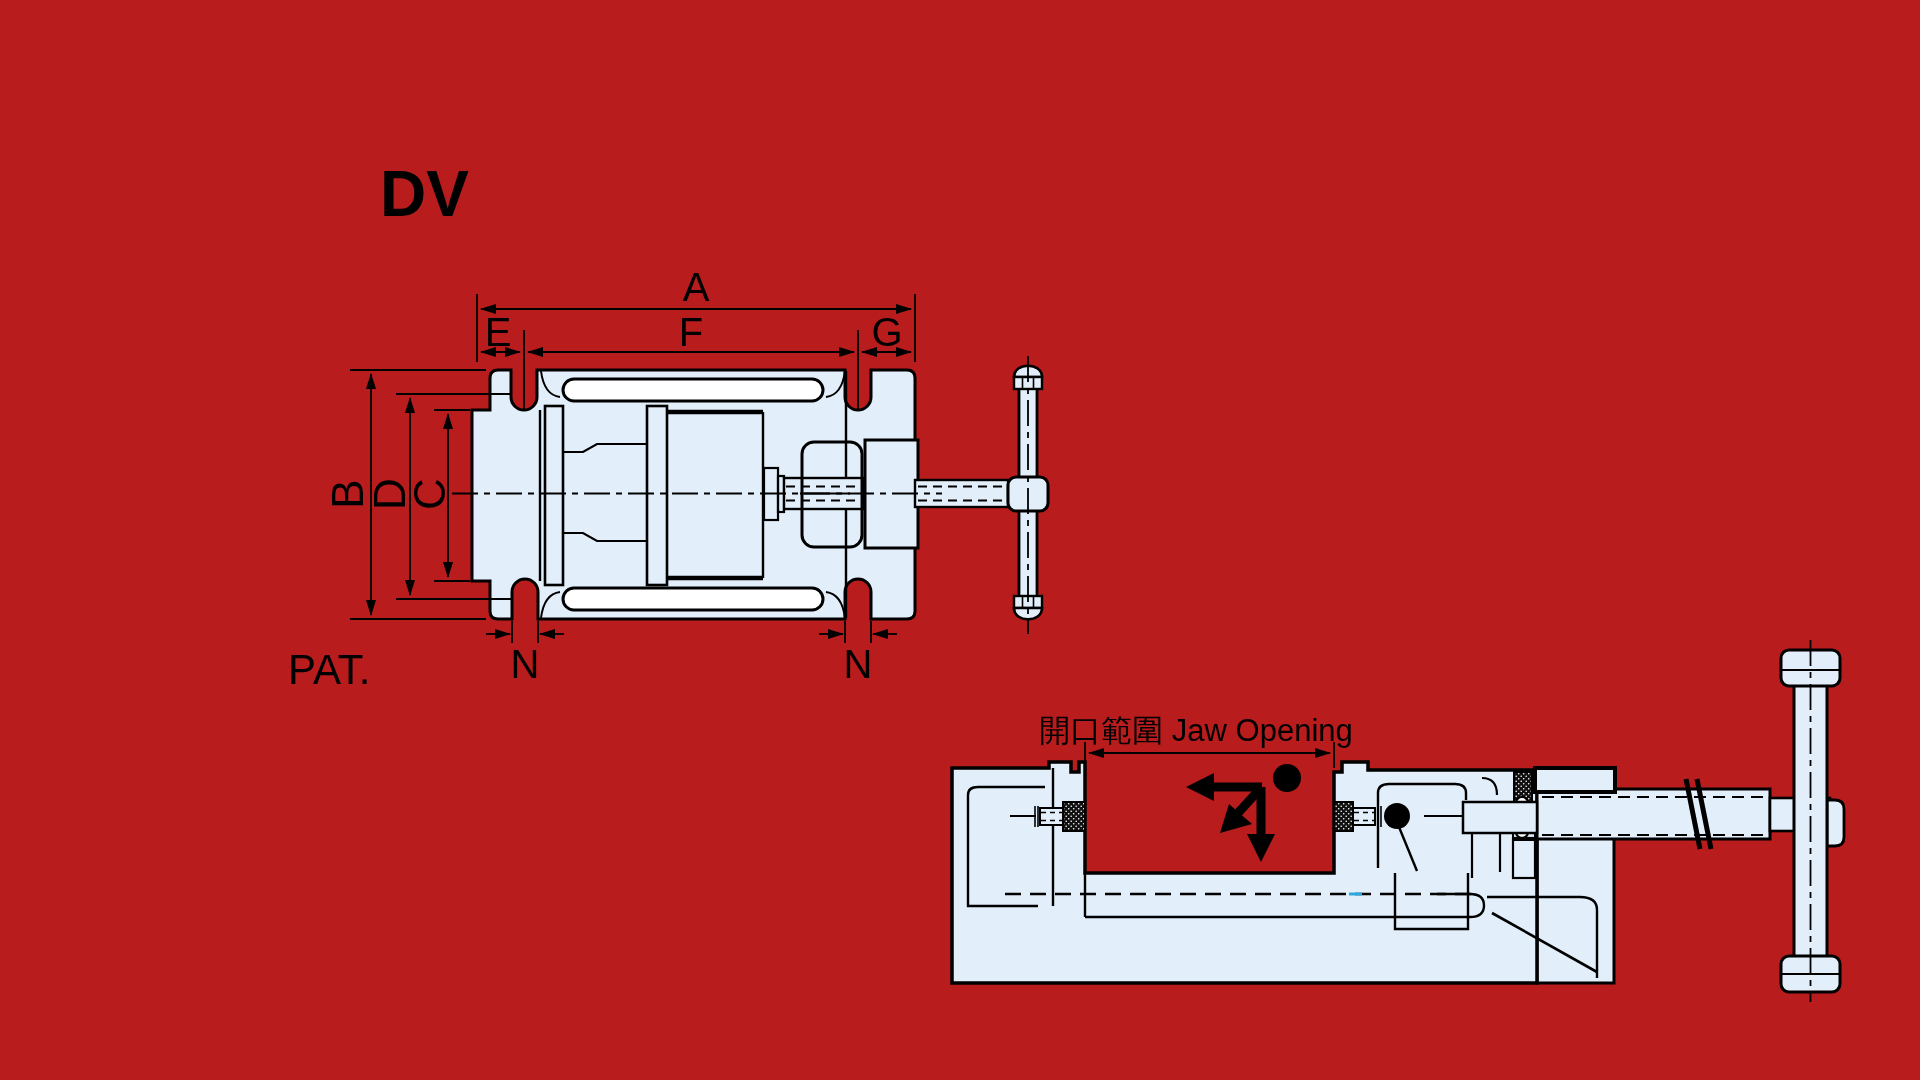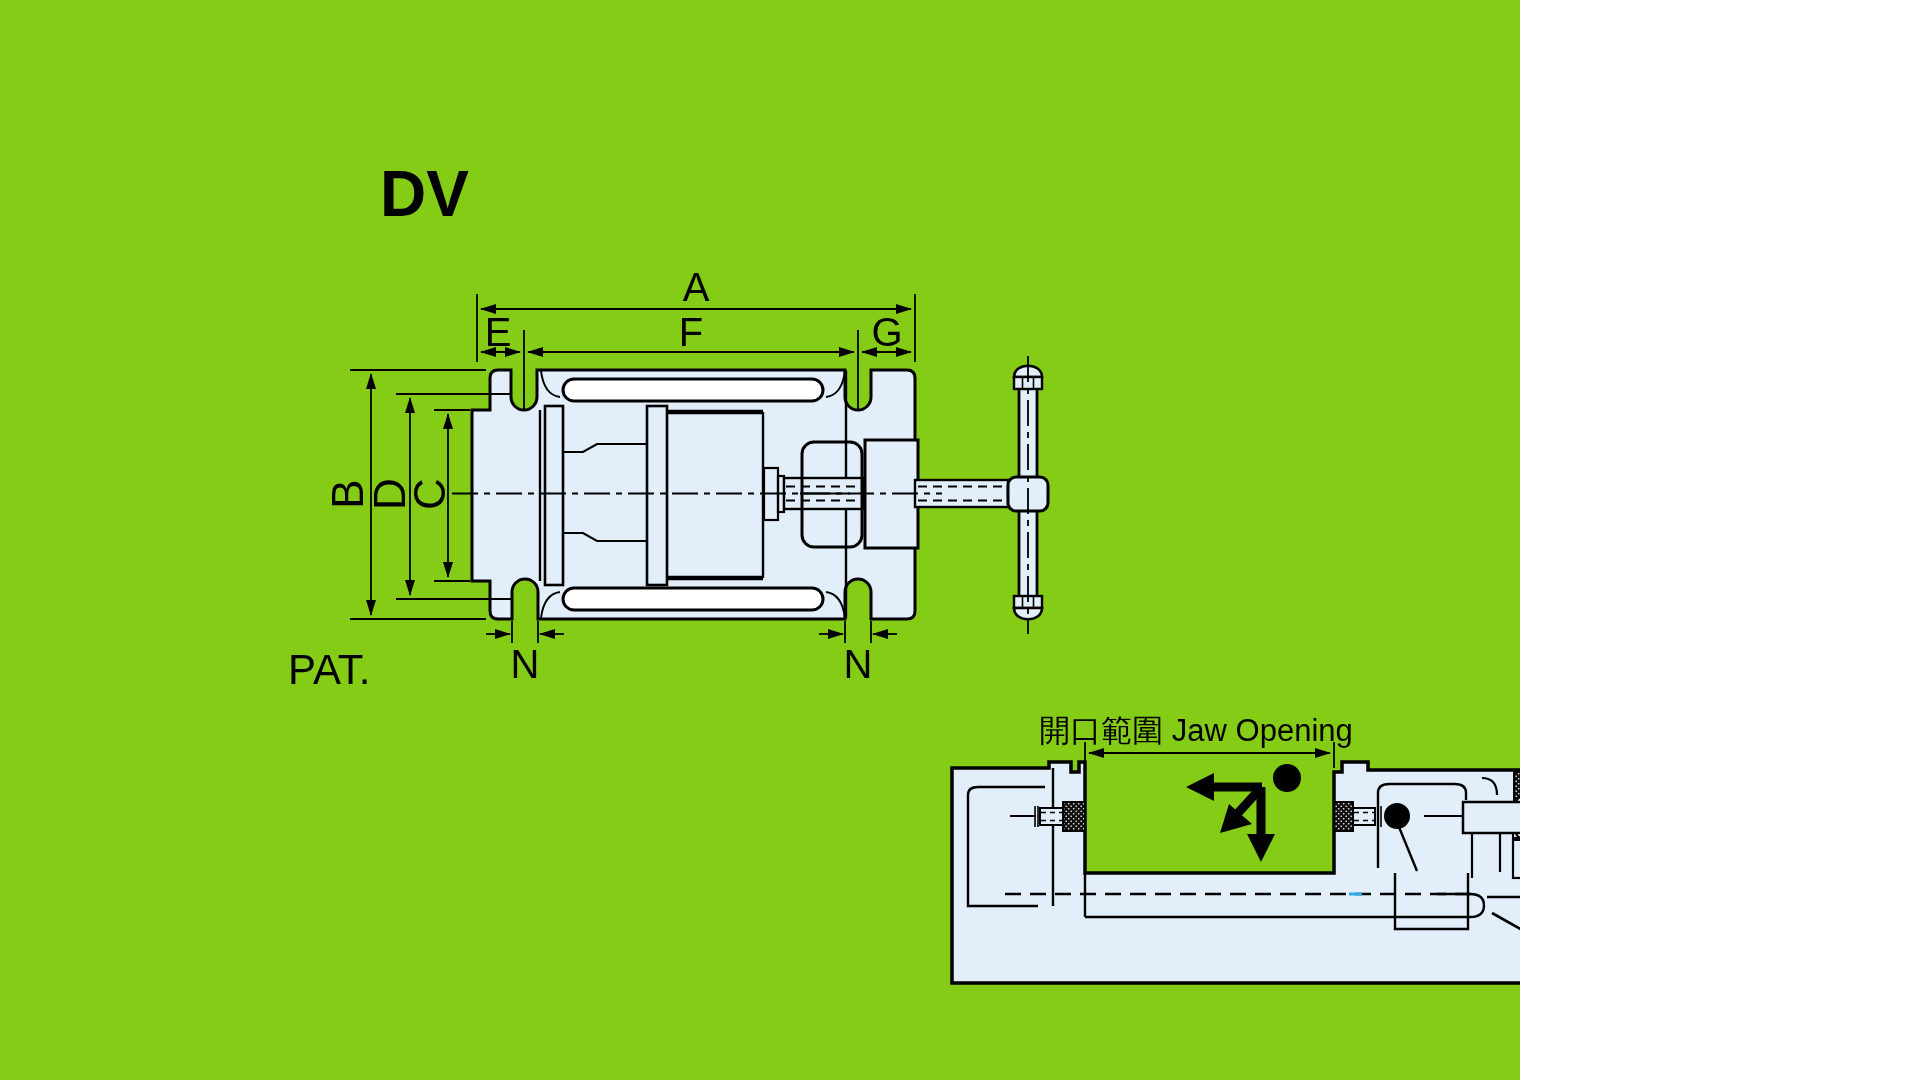--- a/index.html
+++ b/index.html
@@ -1,16 +1,16 @@
 <!DOCTYPE html>
 <html><head>
 <meta charset="utf-8">
 <style>
   html,body{margin:0;padding:0;background:#ffffff;}
-  #page{position:relative;width:1520px;height:1080px;background:#84cc16;overflow:hidden;}
+  #page{position:relative;width:1920px;height:1080px;background:#b91c1c;overflow:hidden;}
   svg{display:block;}
   .lbl{font-family:"Liberation Sans","DejaVu Sans",sans-serif;fill:#000;}
   .lbl-title{font-size:64px;font-weight:bold;}
   .lbl-dim{font-size:40px;}
   .lbl-dim-lg{font-size:44px;}
   .lbl-pat{font-size:42px;}
   .lbl-jaw{font-size:31px;}
 </style>
 </head>
 <body>

